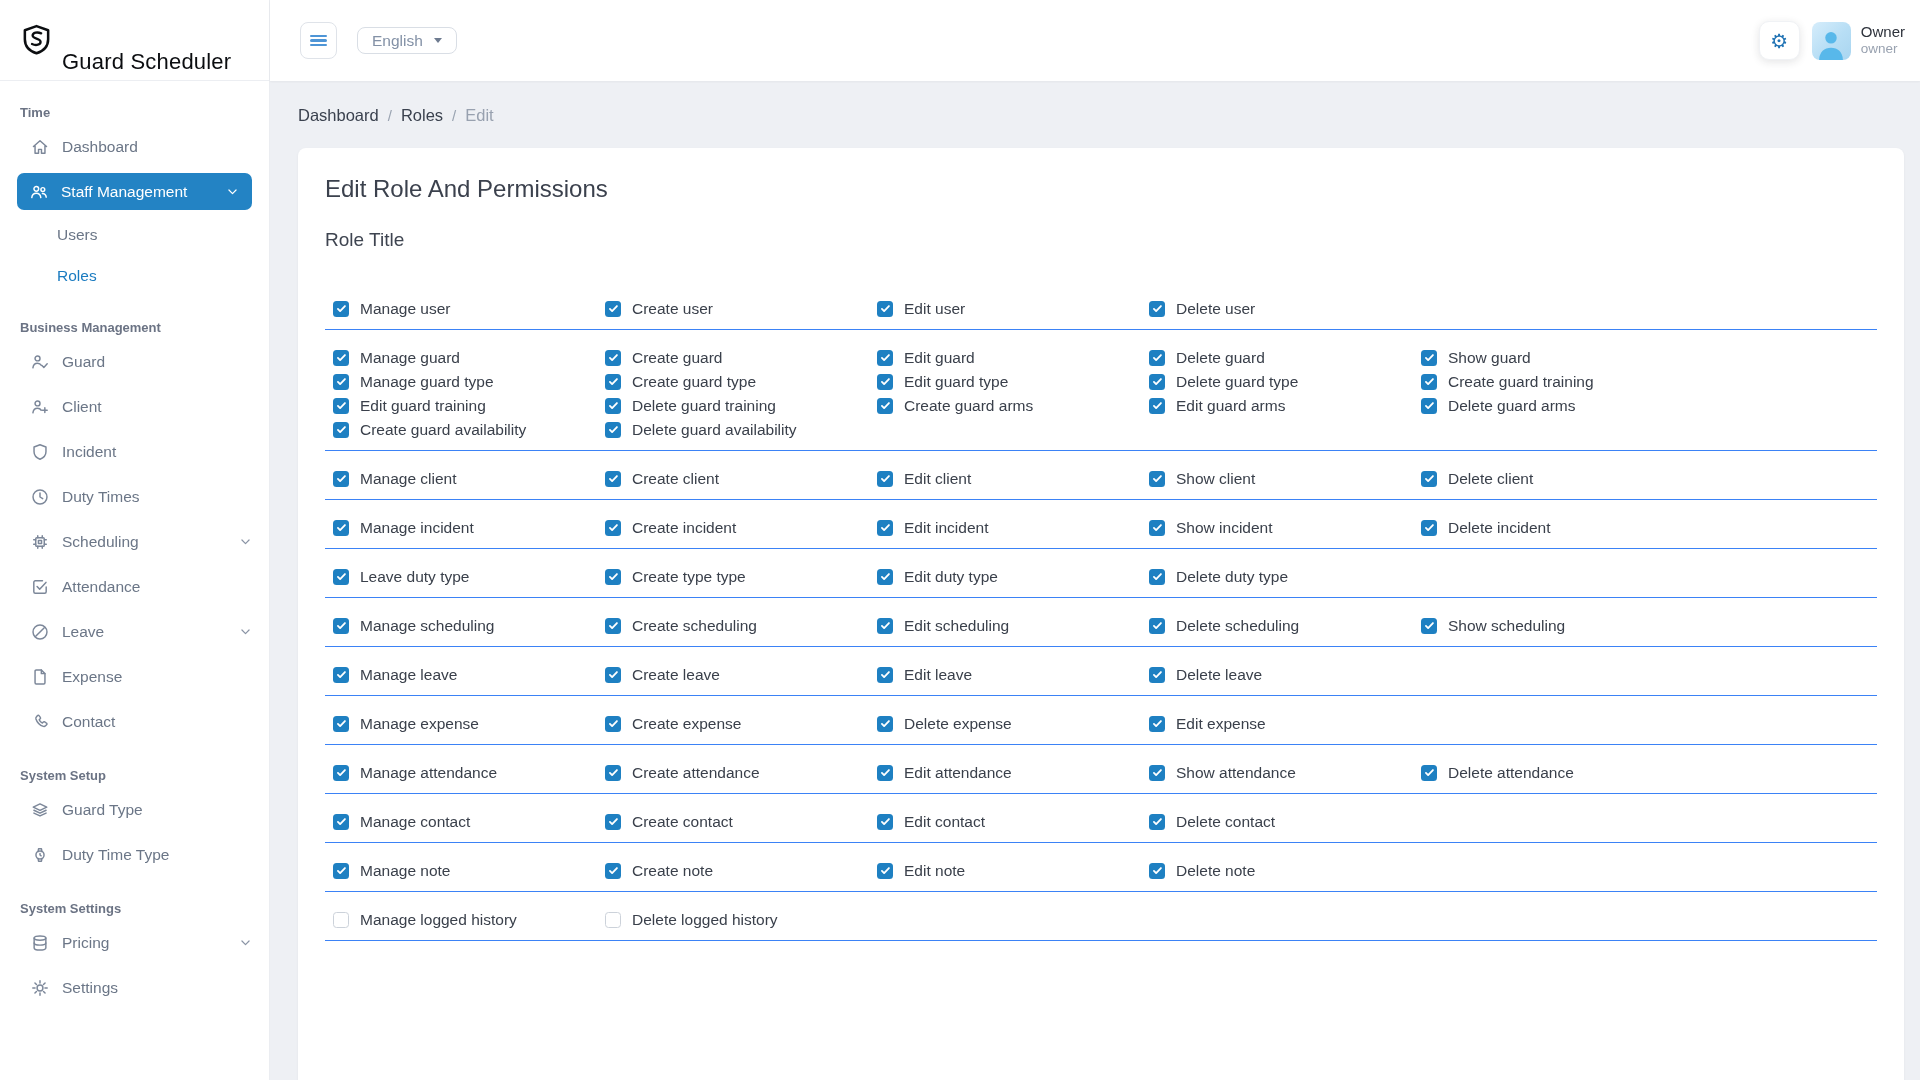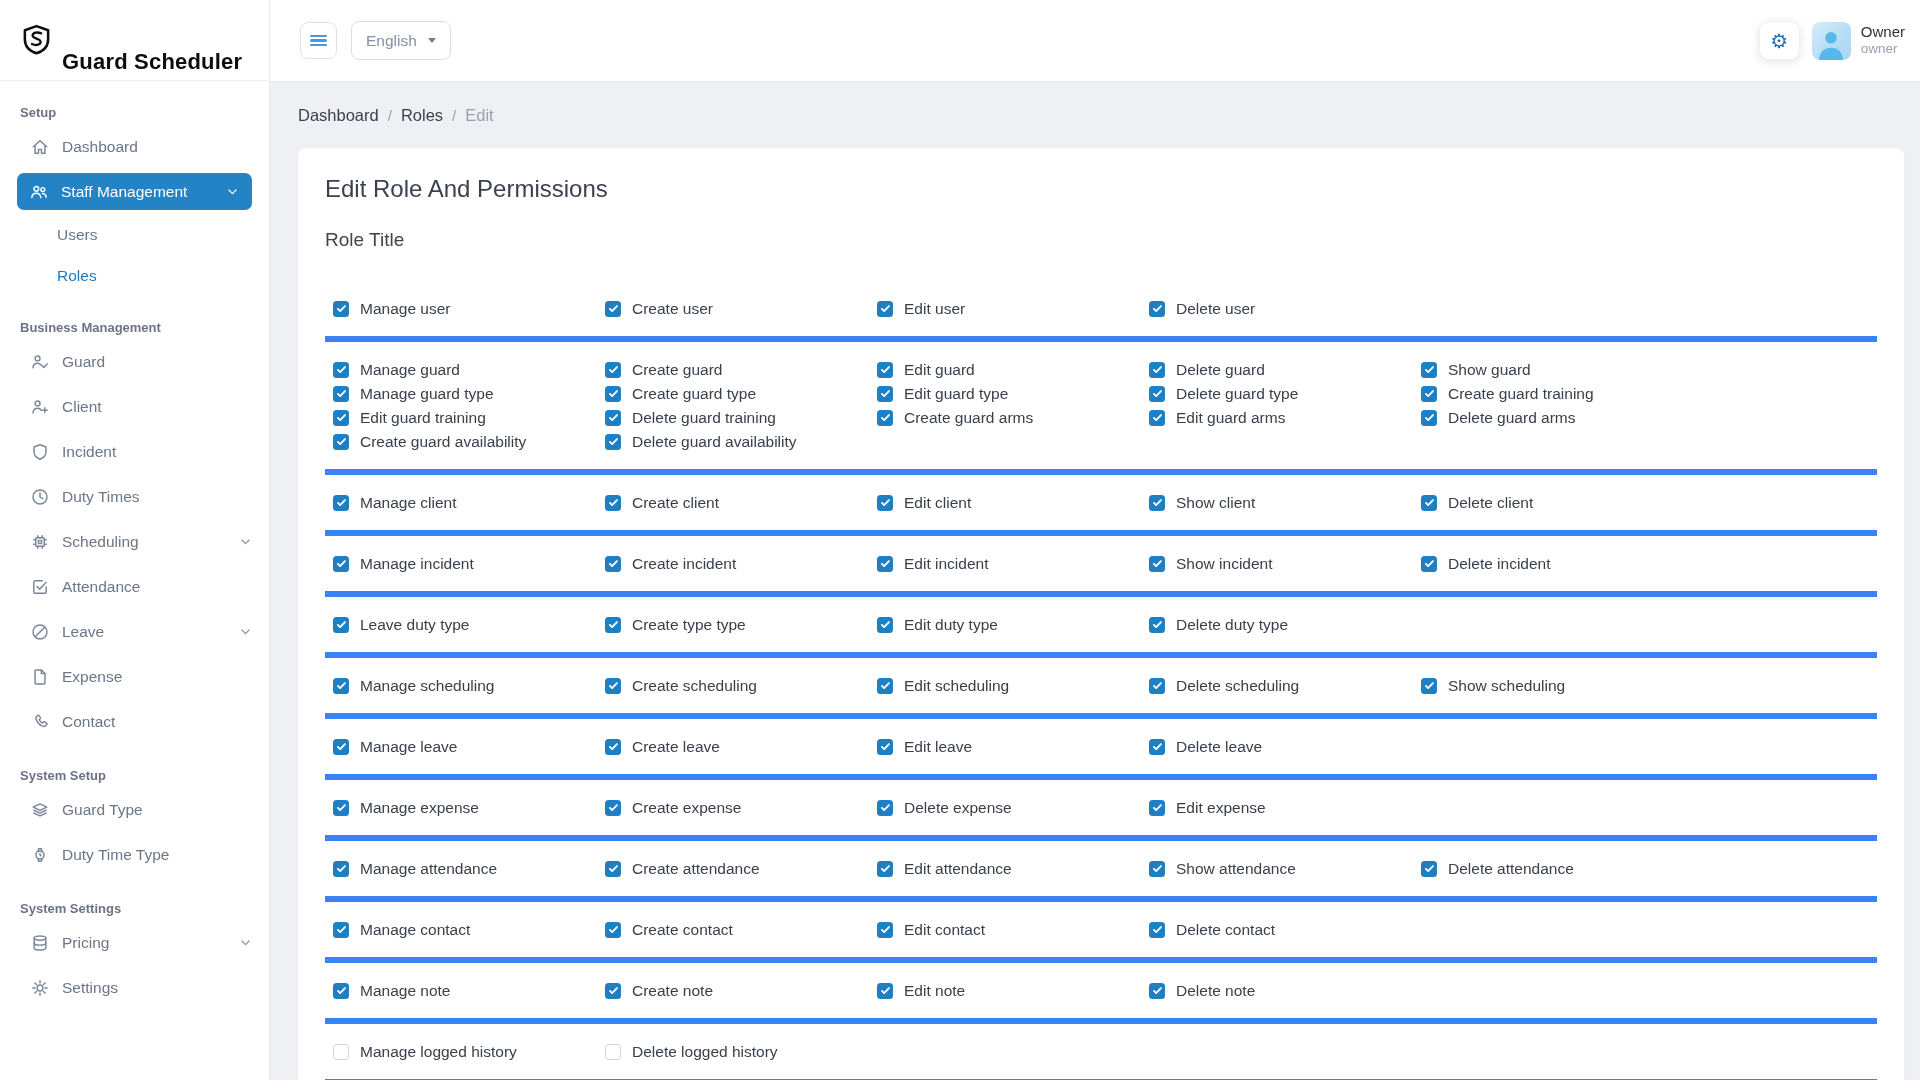--- a/index.html
+++ b/index.html
@@ -2,39 +2,39 @@
 <html><head>
 <meta charset="utf-8">
 <style>
   * { box-sizing: border-box; margin: 0; padding: 0; }
   html,body { width:1920px; height:1080px; overflow:hidden; }
   body { font-family:"Liberation Sans", sans-serif; background:#eef0f4; display:flex; }
 
   
   .sidebar { width:270px; min-width:270px; height:1080px; background:#fff; border-right:1px solid #ebedf1; overflow:hidden; }
   .logo-row { height:81px; display:flex; align-items:center; gap:9px; padding-left:20px; border-bottom:1px solid #eceef2; }
-  .brand-text { font-size:22px; font-weight:700; color:#0b0d10; letter-spacing:.2px; white-space:nowrap;margin-top:44px; }
+  .brand-text { font-size:22px; font-weight:400; color:#0b0d10; letter-spacing:.2px; white-space:nowrap;margin-top:44px; }
   .nav-section-label { margin:24px 20px 4px; font-size:13px; font-weight:700; color:#6b7384; }
   .nav-item { height:45px; display:flex; align-items:center; gap:13px; padding:0 16px 0 31px; color:#6b7687; font-size:15.5px; cursor:pointer; }
   .nav-item .icon { width:18px; height:18px; color:#7c8799; display:flex; align-items:center; justify-content:center; }
   .nav-item .chev { margin-left:auto; width:15px; height:15px; color:#8a94a5; display:flex; }
   .nav-item.active { background:#2383c4; color:#fff; border-radius:7px; margin:4px 17px; height:37px; padding:0 12px 0 13px; }
   .nav-item.active .icon, .nav-item.active .chev { color:#fff; }
   .nav-subitem { height:41px; display:flex; align-items:center; padding-left:57px; color:#6b7687; font-size:15.5px; cursor:pointer; }
   .nav-subitem.active { color:#1a7bc0; }
 
   svg { flex:none; }
 
   
   .main { flex:1; display:flex; flex-direction:column; min-width:0; }
   .topbar { height:81px; min-height:81px; background:#fff; display:flex; align-items:center; padding:0 15px 0 30px; box-shadow:0 1px 2px rgba(30,35,45,.05); }
   .hamburger-btn { width:37px; height:37px; border:1px solid #dfe3e9; border-radius:8px; background:#fff; display:grid; place-items:center; cursor:pointer; }
   .bars { width:17px; height:12px; display:flex; flex-direction:column; justify-content:space-between; }
   .bars i { display:block; height:2.4px; background:#4e95d6; border-radius:2px; }
-  .lang-select { margin-left:14px; height:39px; border:1px solid #d9dee5; border-radius:8px; background:#fff; display:flex; align-items:center; gap:11px; padding:0 14px; color:#8391a6; font-size:15.5px; cursor:pointer; }
+  .lang-select { margin-left:20px; height:27px; border:1px solid #d9dee5; border-radius:8px; background:#fff; display:flex; align-items:center; gap:11px; padding:0 14px; color:#8391a6; font-size:15.5px; cursor:pointer; }
   .caret-down { width:0; height:0; border-left:4.5px solid transparent; border-right:4.5px solid transparent; border-top:5px solid #6e7b90; }
   .topbar-right { margin-left:auto; display:flex; align-items:center; }
   .gear-btn { width:41px; height:39px; background:#fff; border:1px solid #f0f2f5; border-radius:10px; box-shadow:0 2px 8px rgba(30,35,45,.12); display:grid; place-items:center; cursor:pointer; }
   .gear-glyph { font-family:"DejaVu Sans", sans-serif; font-size:20px; color:#2173b4; line-height:1; }
   .avatar { width:39px; height:38px; margin-left:12px; border-radius:8px; background:linear-gradient(135deg,#d6edfb 0%,#b7def5 55%,#a9d5f0 100%); display:flex; align-items:flex-end; justify-content:center; overflow:hidden; cursor:pointer; }
   .user-block { margin-left:10px; line-height:1.25; }
   .user-name { font-size:15px; color:#2e333c; }
   .user-role { font-size:13.5px; color:#99a2b0; }
 
   
@@ -44,21 +44,21 @@
   .crumb-sep { color:#9aa3b1; font-size:15px; }
   .crumb-current { color:#98a1af; }
 
   .card { margin-top:23px; background:#fff; border-radius:8px; box-shadow:0 1px 3px rgba(25,30,40,.05); padding:27px 27px 0; min-height:940px; }
   .page-title { font-size:24px; font-weight:400; color:#3b414d; margin-bottom:26px; }
   .field-label { font-size:19px; color:#3e4450; margin-bottom:10px; }
   .text-input { height:40px; border:1px solid #3a8fd3; border-radius:7px; display:flex; align-items:center; padding:0 14px; font-size:15px; color:#3b4049; background:#fff; cursor:text; }
   .caret-bar { width:1px; height:17px; background:#2b2f36; margin-left:1px; }
 
   .permissions { margin-top:30px; }
-  .perm-group { padding:17px 0 17px 8px; border-bottom:6px solid #3b82f6; }
+  .perm-group { padding:17px 0 10px 8px; border-bottom:1px solid #3b82f6; }
   .perm-grid { display:grid; grid-template-columns:repeat(5,272px); row-gap:3px; }
   .perm-item { display:flex; align-items:center; gap:11px; height:21px; cursor:pointer; }
   .checkbox { width:16px; height:16px; border-radius:3.5px; display:grid; place-items:center; }
   .checkbox.checked { background:#1e80c2; }
   .checkbox.unchecked { background:#fff; border:1px solid #ccd2da; }
   .perm-label { font-size:15.5px; color:#3a404b; white-space:nowrap; }
 </style>
 </head>
 <body>
 
@@ -66,21 +66,21 @@
   <div class="logo-row">
     <span style="display:flex;">
       <svg width="33" height="33" viewBox="0 0 34 34" fill="none" stroke="#0c0e11" stroke-linecap="round" stroke-linejoin="round">
         <path d="M17 2.2L29 6.4v9.2c0 7.4-4.8 12.2-12 14.6C9.8 27.8 5 23 5 15.6V6.4z" stroke-width="2.6"></path>
         <path d="M21.8 9.6c-4.2-1.8-8.6-.6-8.8 2.2-.2 3.6 8.4 2.8 8.2 6.6-.1 3-4.6 4.2-8.8 2.2" stroke-width="2.4"></path>
       </svg>
     </span>
     <span class="brand-text">Guard Scheduler</span>
   </div>
   <nav>
-      <div class="nav-section-label">Setup</div>
+      <div class="nav-section-label">Time</div>
       <div class="nav-item">
         <span class="icon">
           <svg width="18" height="18" viewBox="0 0 16 16" fill="none" stroke="currentColor" stroke-width="1.3" stroke-linecap="round" stroke-linejoin="round">
             <path d="M2.2 7.6 8 2.4l5.8 5.2M3.6 6.8v6.7h3.1v-3.4h2.6v3.4h3.1V6.8"></path>
           </svg>
         </span>
         <span class="nav-label">Dashboard</span>
       </div>
       <div class="nav-item active">
         <span class="icon">

